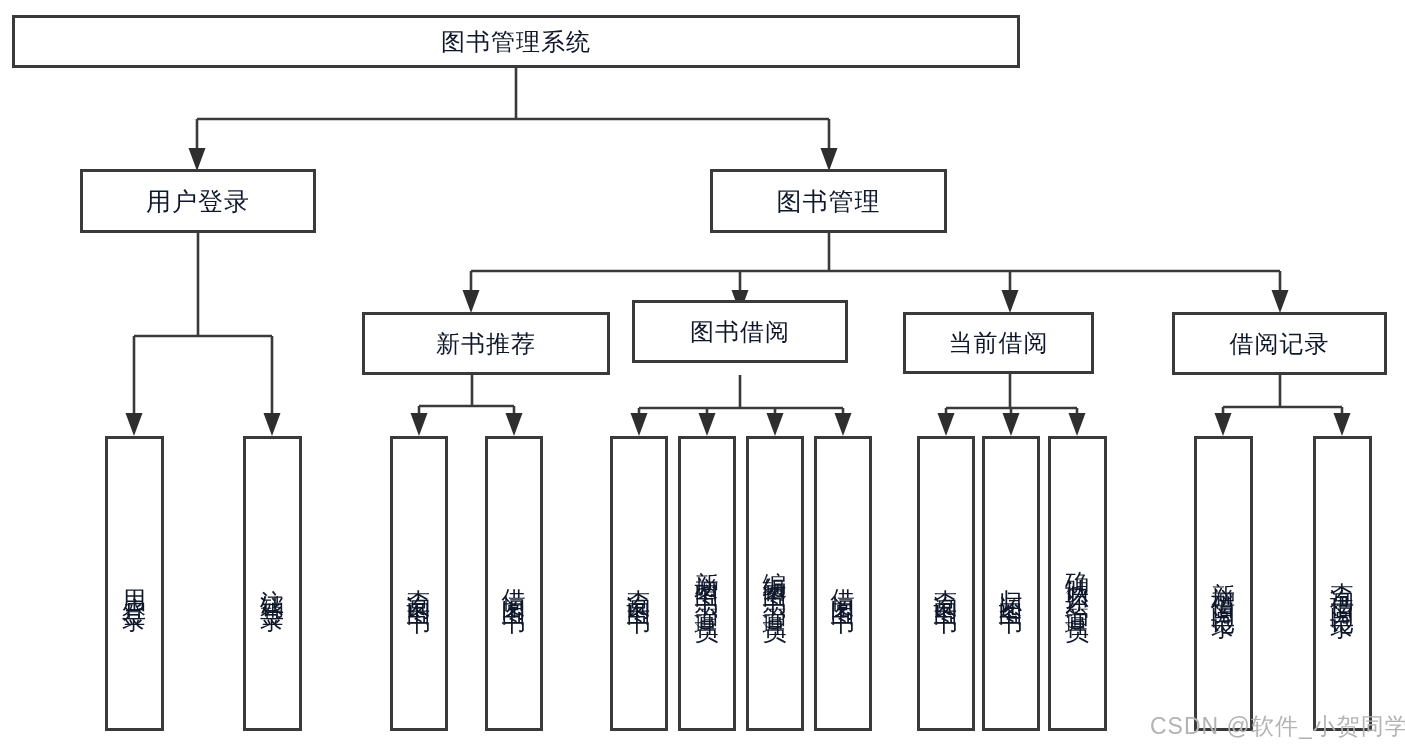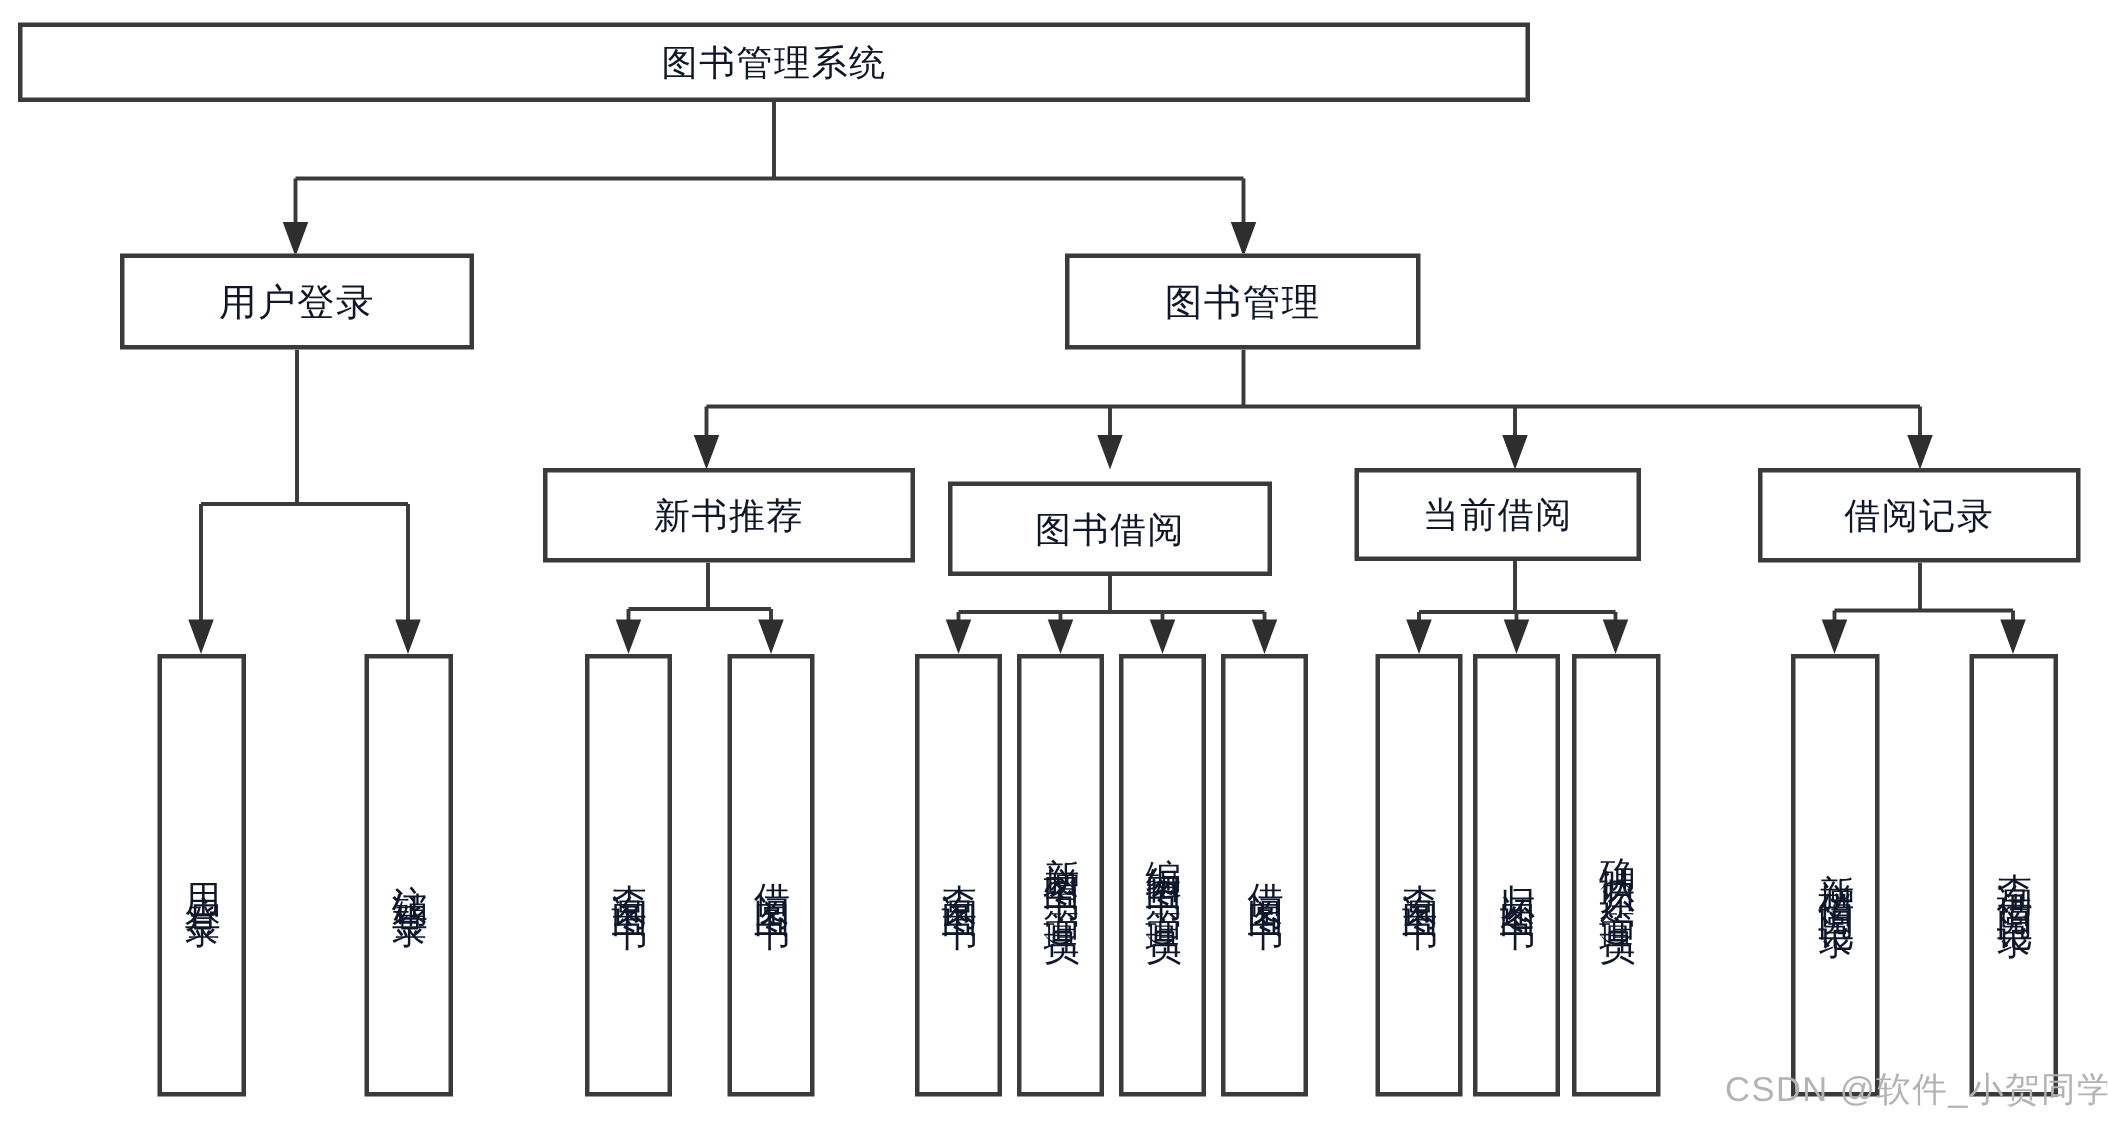--- a/index.html
+++ b/index.html
@@ -90,21 +90,21 @@
              M1214.5 413 L1231.5 413 L1223 436 Z
              M1333.5 413 L1350.5 413 L1342 436 Z"></path>
   </svg>
 
   <div class="box hbox" style="left:12px; top:15px; width:1008px; height:53px;">图书管理系统</div>
 
   <div class="box hbox" style="left:80px; top:169px; width:236px; height:64px; font-size:25px;">用户登录</div>
   <div class="box hbox" style="left:710px; top:169px; width:237px; height:64px; font-size:25px;">图书管理</div>
 
   <div class="box hbox" style="left:362px; top:312px; width:248px; height:63px;">新书推荐</div>
-  <div class="box hbox" style="left:632px; top:321px; width:216px; height:63px;">图书借阅</div>
+  <div class="box hbox" style="left:632px; top:300px; width:216px; height:63px;">图书借阅</div>
   <div class="box hbox" style="left:903px; top:312px; width:191px; height:62px;">当前借阅</div>
   <div class="box hbox" style="left:1172px; top:312px; width:215px; height:63px;text-align:right;">借阅记录</div>
 
   <div class="box vbox" style="left:105px; top:436px; width:59px; height:295px;">用户登录</div>
   <div class="box vbox" style="left:243px; top:436px; width:59px; height:295px;">注销登录</div>
 
   <div class="box vbox" style="left:390px; top:436px; width:58px; height:295px;">查询图书</div>
   <div class="box vbox" style="left:485px; top:436px; width:58px; height:295px;">借阅图书</div>
 
   <div class="box vbox" style="left:610px; top:436px; width:58px; height:295px;">查询图书</div>

